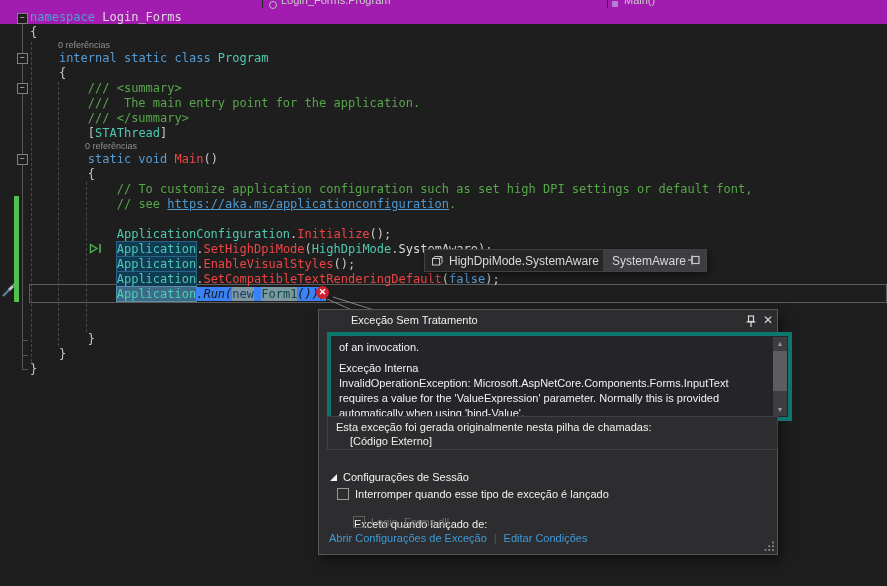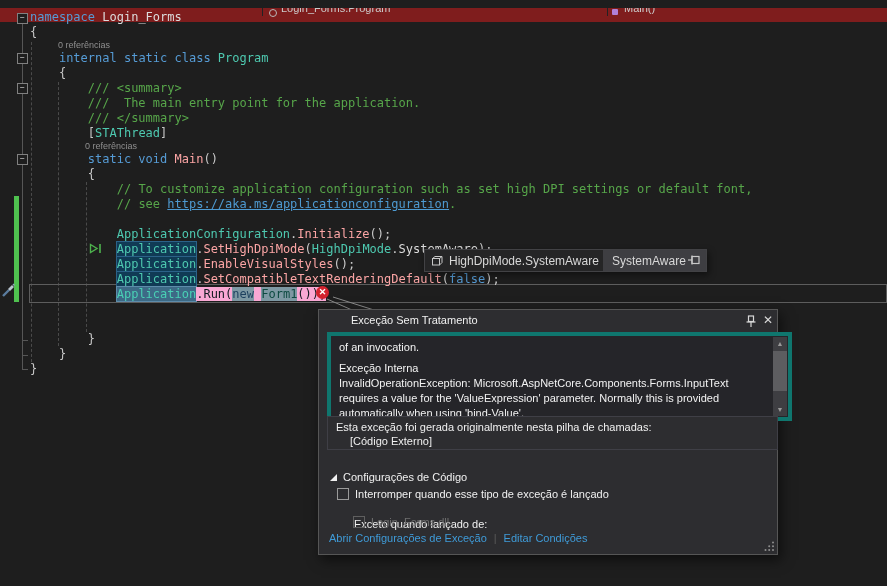--- a/index.html
+++ b/index.html
@@ -1,42 +1,42 @@
 <!DOCTYPE html>
 <html><head>
 <meta charset="utf-8">
 <style>
   html,body{margin:0;padding:0;background:#111;}
   #stage{position:relative;width:887px;height:586px;background:#1e1e1e;overflow:hidden;
          font-family:"Liberation Sans",sans-serif;}
   
-  #navbar{position:absolute;left:0;top:8px;width:887px;height:14px;background:#7f1d1d;overflow:hidden;}
+  #navbar{position:absolute;left:0;top:0;width:887px;height:24px;background:#a21caf;overflow:hidden;}
   .nav-sep{position:absolute;top:0;width:1px;height:8px;background:#222224;}
   .nav-text{position:absolute;top:-6px;font-size:11px;color:#cccccc;white-space:nowrap;}
   .nav-ico-class{position:absolute;top:1px;width:6px;height:6px;border:1px solid #b9b9b9;border-radius:50%;}
   .nav-ico-method{position:absolute;top:1px;width:6px;height:6px;background:#b180d7;border-radius:1px;}
   
   .guide{position:absolute;width:0;border-left:1px dashed #4a4a4a;}
   #fold-line{position:absolute;left:22px;top:22px;width:1px;height:348px;background:#565656;}
   .fold-tick{position:absolute;left:22px;width:6px;height:1px;background:#565656;}
   .fold-box{position:absolute;left:17px;width:9px;height:9px;background:#1e1e1e;border:1px solid #808080;
             color:#c8c8c8;font:8px "DejaVu Sans Mono",monospace;line-height:7px;text-align:center;}
   #change-bar{position:absolute;left:14px;top:196px;width:5px;height:106px;background:#4fc14f;}
   #run-box{position:absolute;left:29px;top:284px;width:856px;height:17px;border:1px solid #5d5d5d;z-index:1;}
   #code-layer{position:absolute;left:30px;top:10px;z-index:2;white-space:pre;
               font:12px "DejaVu Sans Mono",monospace;line-height:15px;color:#dcdcdc;}
   .code-line{height:15px;}
   .code-line.cl{height:11px;font-family:"Liberation Sans",sans-serif;font-size:9px;line-height:11px;}
   .cl1{padding-left:28px;} .cl2{padding-left:55px;}
-  .clt{color:#8f8f8f;} .kw{color:#569cd6;} .ty{color:#4ec9b0;} .me{color:#fca5a5;}
+  .clt{color:#8f8f8f;} .kw{color:#569cd6;} .ty{color:#4ec9b0;} .me{color:#ef4444;}
   .cm{color:#57a64a;} .pu{color:#c8c8c8;} .tx{color:#dcdcdc;}
   .lk{color:#4e9ad1;text-decoration:underline;}
   .apphl{color:#4ec9b0;background:#103b55;box-shadow:0 0 0 1px #2b6288;}
   .runapp{color:#49d0b5;background:#3d6a86;box-shadow:0 0 0 1px #5d8cab;}
-  .sd{background:#f9a8d4;color:#10181e;} .sdk{background:#7d98a3;color:#1c3f5e;} .sdt{background:#7d98a3;color:#0e4a42;}
+  .sd{background:#3b82f6;color:#10181e;font-style:italic;} .sdk{background:#7d98a3;color:#1c3f5e;} .sdt{background:#7d98a3;color:#0e4a42;}
   #run-glyph{position:absolute;left:89px;top:243px;z-index:3;}
   #brush-icon{position:absolute;left:1px;top:281px;z-index:3;}
   #error-icon{position:absolute;left:316px;top:286px;width:13px;height:13px;border-radius:50%;
               background:#d3222e;z-index:8;color:#fff;font-size:9px;font-weight:bold;
               line-height:13px;text-align:center;}
   #callout{position:absolute;left:0;top:0;z-index:9;pointer-events:none;}
   
   #datatip{position:absolute;left:424px;top:249px;width:281px;height:21px;background:#252526;
            border:1px solid #424245;box-shadow:2px 3px 7px rgba(0,0,0,.45);z-index:12;
            display:flex;align-items:center;font-size:12px;color:#d8d8d8;}
@@ -168,21 +168,21 @@
     <div id="dlg-stackbox">
       <div>Esta exceção foi gerada originalmente nesta pilha de chamadas:</div>
       <div class="stack-frame">[Código Externo]</div>
     </div>
 
 
     <div id="dlg-expander">
       <svg width="9" height="9">
         <polygon points="8,1 8,8 1,8" fill="#f0f0f0"></polygon>
       </svg>
-      <span>Configurações de Código</span>
+      <span>Configurações de Sessão</span>
     </div>
 
     <div id="cb-row1" class="cb-row">
       <div class="checkbox"></div>
       <span>Interromper quando esse tipo de exceção é lançado</span>
     </div>
     <div id="except-label">Exceto quando lançado de:</div>
     <div id="cb-row2" class="cb-row">
       <div class="checkbox"></div>
       <span>Login_Forms.dll</span>

